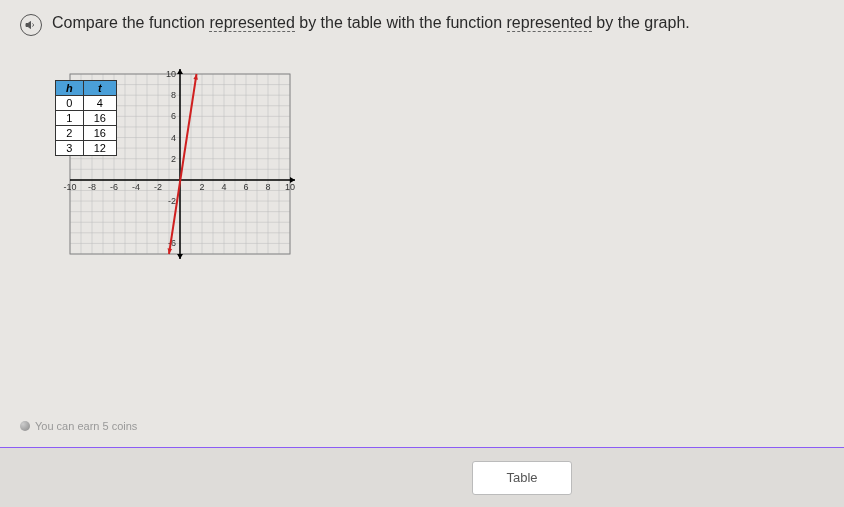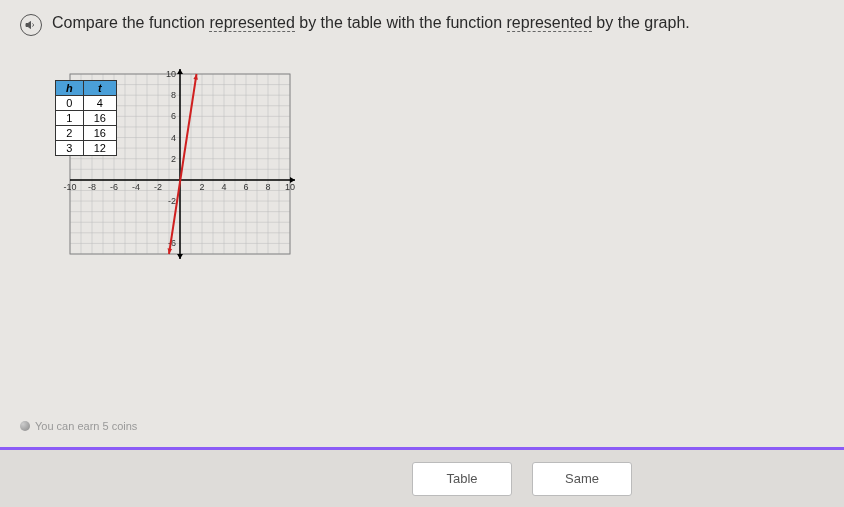--- a/index.html
+++ b/index.html
@@ -90,21 +90,21 @@
       border-radius: 50%;
       background: radial-gradient(circle at 30% 30%, #ccc, #888);
     }
     .answer-bar {
       position: absolute;
       bottom: 0;
       left: 0;
       right: 0;
       height: 60px;
       background: #dedcd9;
-      border-top: 3px solid #8b5cf6;
+      border-top: 1px solid #8b5cf6;
       display: flex;
       align-items: center;
       justify-content: center;
       gap: 20px;
       padding-left: 200px;
     }
     .answer-btn {
       min-width: 100px;
       height: 34px;
       background: #fff;
@@ -239,14 +239,13 @@
   </div>
 </div>
 
 <div class="coins-note">
   <span class="coin-dot"></span>
   <span>You can earn 5 coins</span>
 </div>
 
 <div class="answer-bar">
   <button class="answer-btn">Table</button>
-  <button class="answer-btn">Same</button>
 </div>
 
 </body></html>

